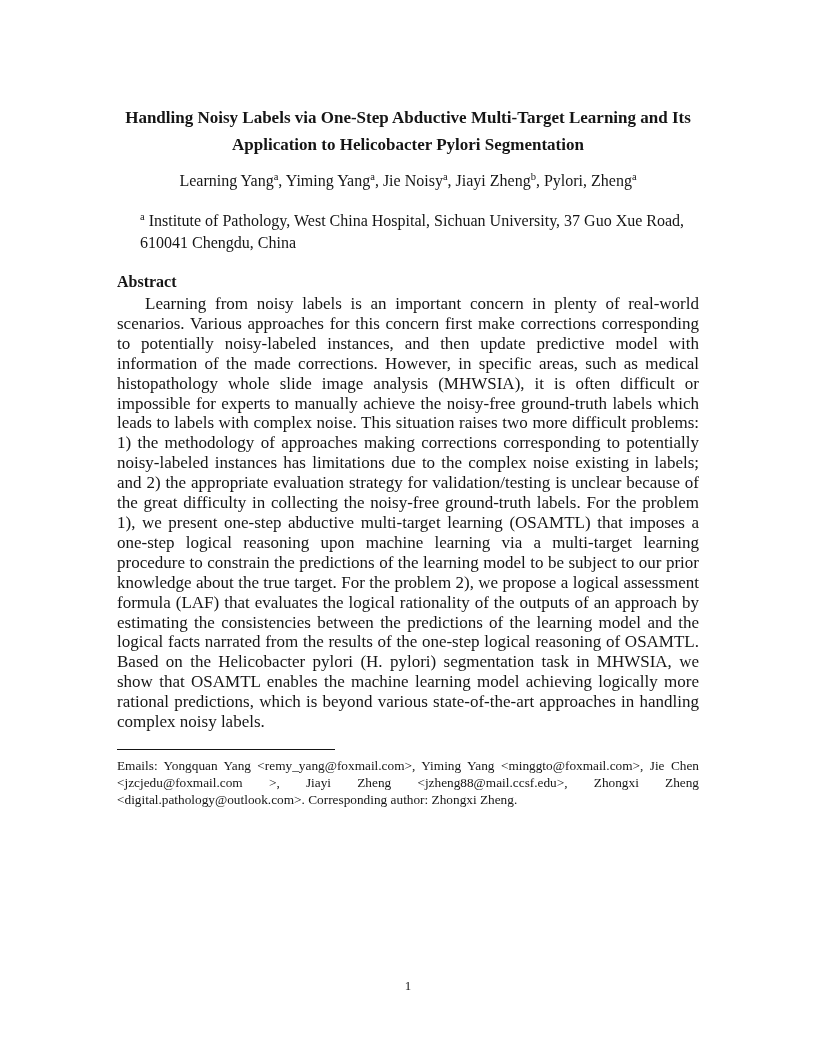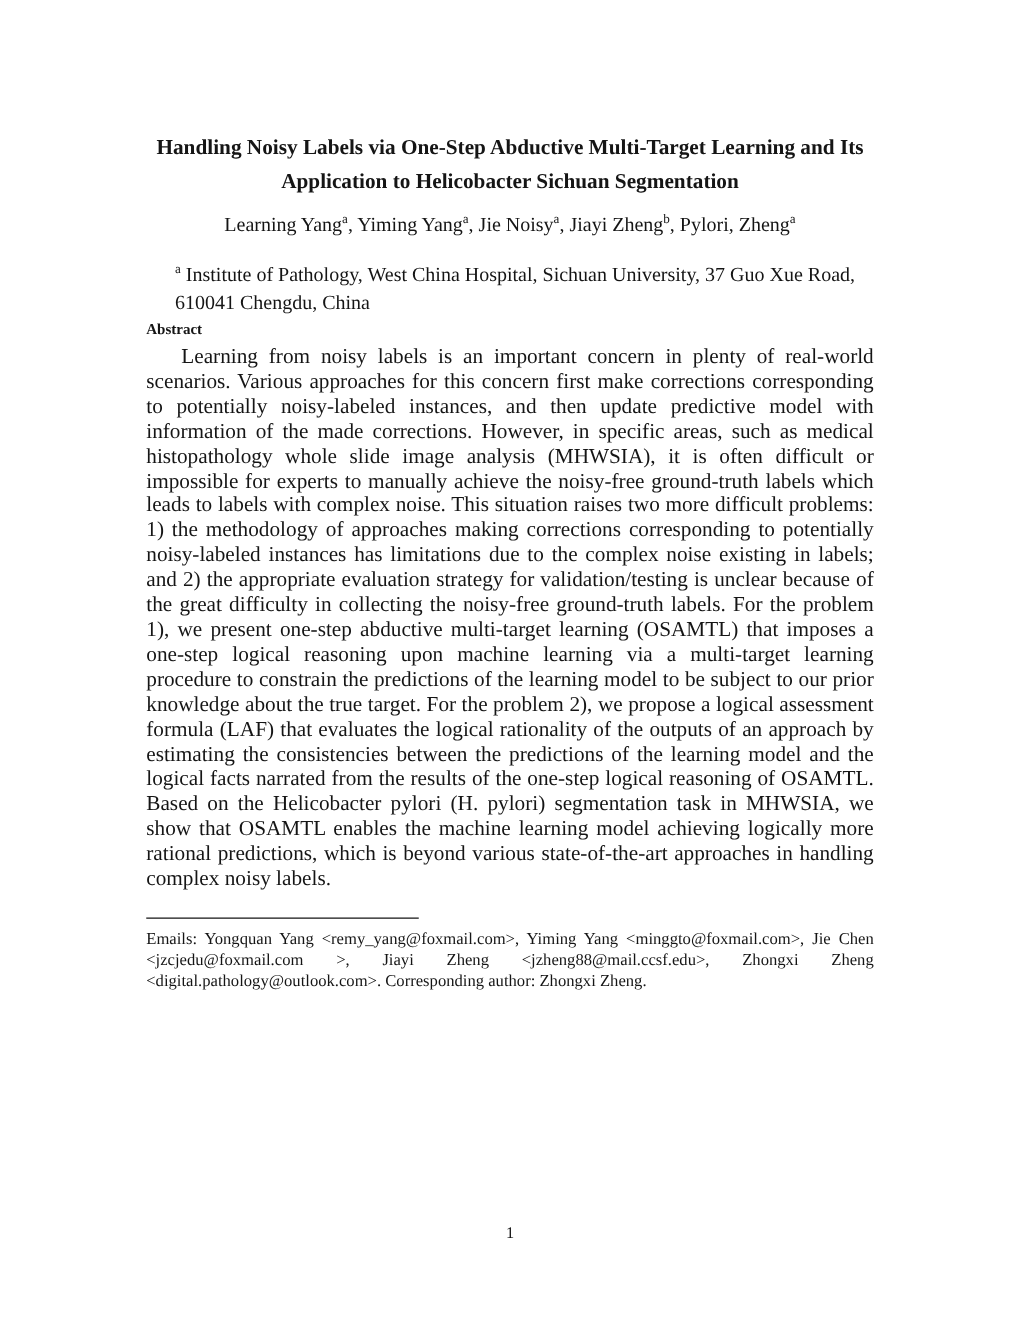--- a/index.html
+++ b/index.html
@@ -32,36 +32,37 @@
     line-height: 0;
     vertical-align: super;
   }
   .affiliations {
     margin-top: 19px;
     font-size: 16px;
     line-height: 21.5px;
     margin-left: 23px;
   }
   .abstract-heading {
+    margin-top: 19px;
     font-weight: bold;
-    font-size: 12px;
+    font-size: 16px;
     line-height: 20px;
   }
   .abstract-body {
     font-size: 17px;
     line-height: 19.9px;
     text-align: justify;
     text-indent: 28px;
     margin-top: 2px;
   }
   .footnote-block {
     position: absolute;
     left: 117px;
     right: 117px;
-    top: 734px;
+    top: 749px;
   }
   .footnote-rule {
     width: 218px;
     height: 0;
     border-top: 1.5px solid #151515;
     margin-bottom: 7px;
   }
   .footnote-text {
     font-size: 13.3px;
     line-height: 17px;
@@ -77,21 +78,21 @@
     line-height: 16px;
   }
 </style>
 </head>
 <body>
 
 <div class="page">
 
   <div class="title">
     <div>Handling Noisy Labels via One-Step Abductive Multi-Target Learning and Its</div>
-    <div>Application to Helicobacter Sichuan Segmentation</div>
+    <div>Application to Helicobacter Pylori Segmentation</div>
   </div>
 
   <div class="authors">
     <span>Learning Yang</span><sup>a</sup><span>, Yiming Yang</span><sup>a</sup><span>, Jie Noisy</span><sup>a</sup><span>, Jiayi Zheng</span><sup>b</sup><span>, Pylori, Zheng</span><sup>a</sup>
   </div>
 
   <div class="affiliations">
     <div><sup>a</sup><span> Institute of Pathology, West China Hospital, Sichuan University, 37 Guo Xue Road, 610041 Chengdu, China</span></div>
   </div>
 

